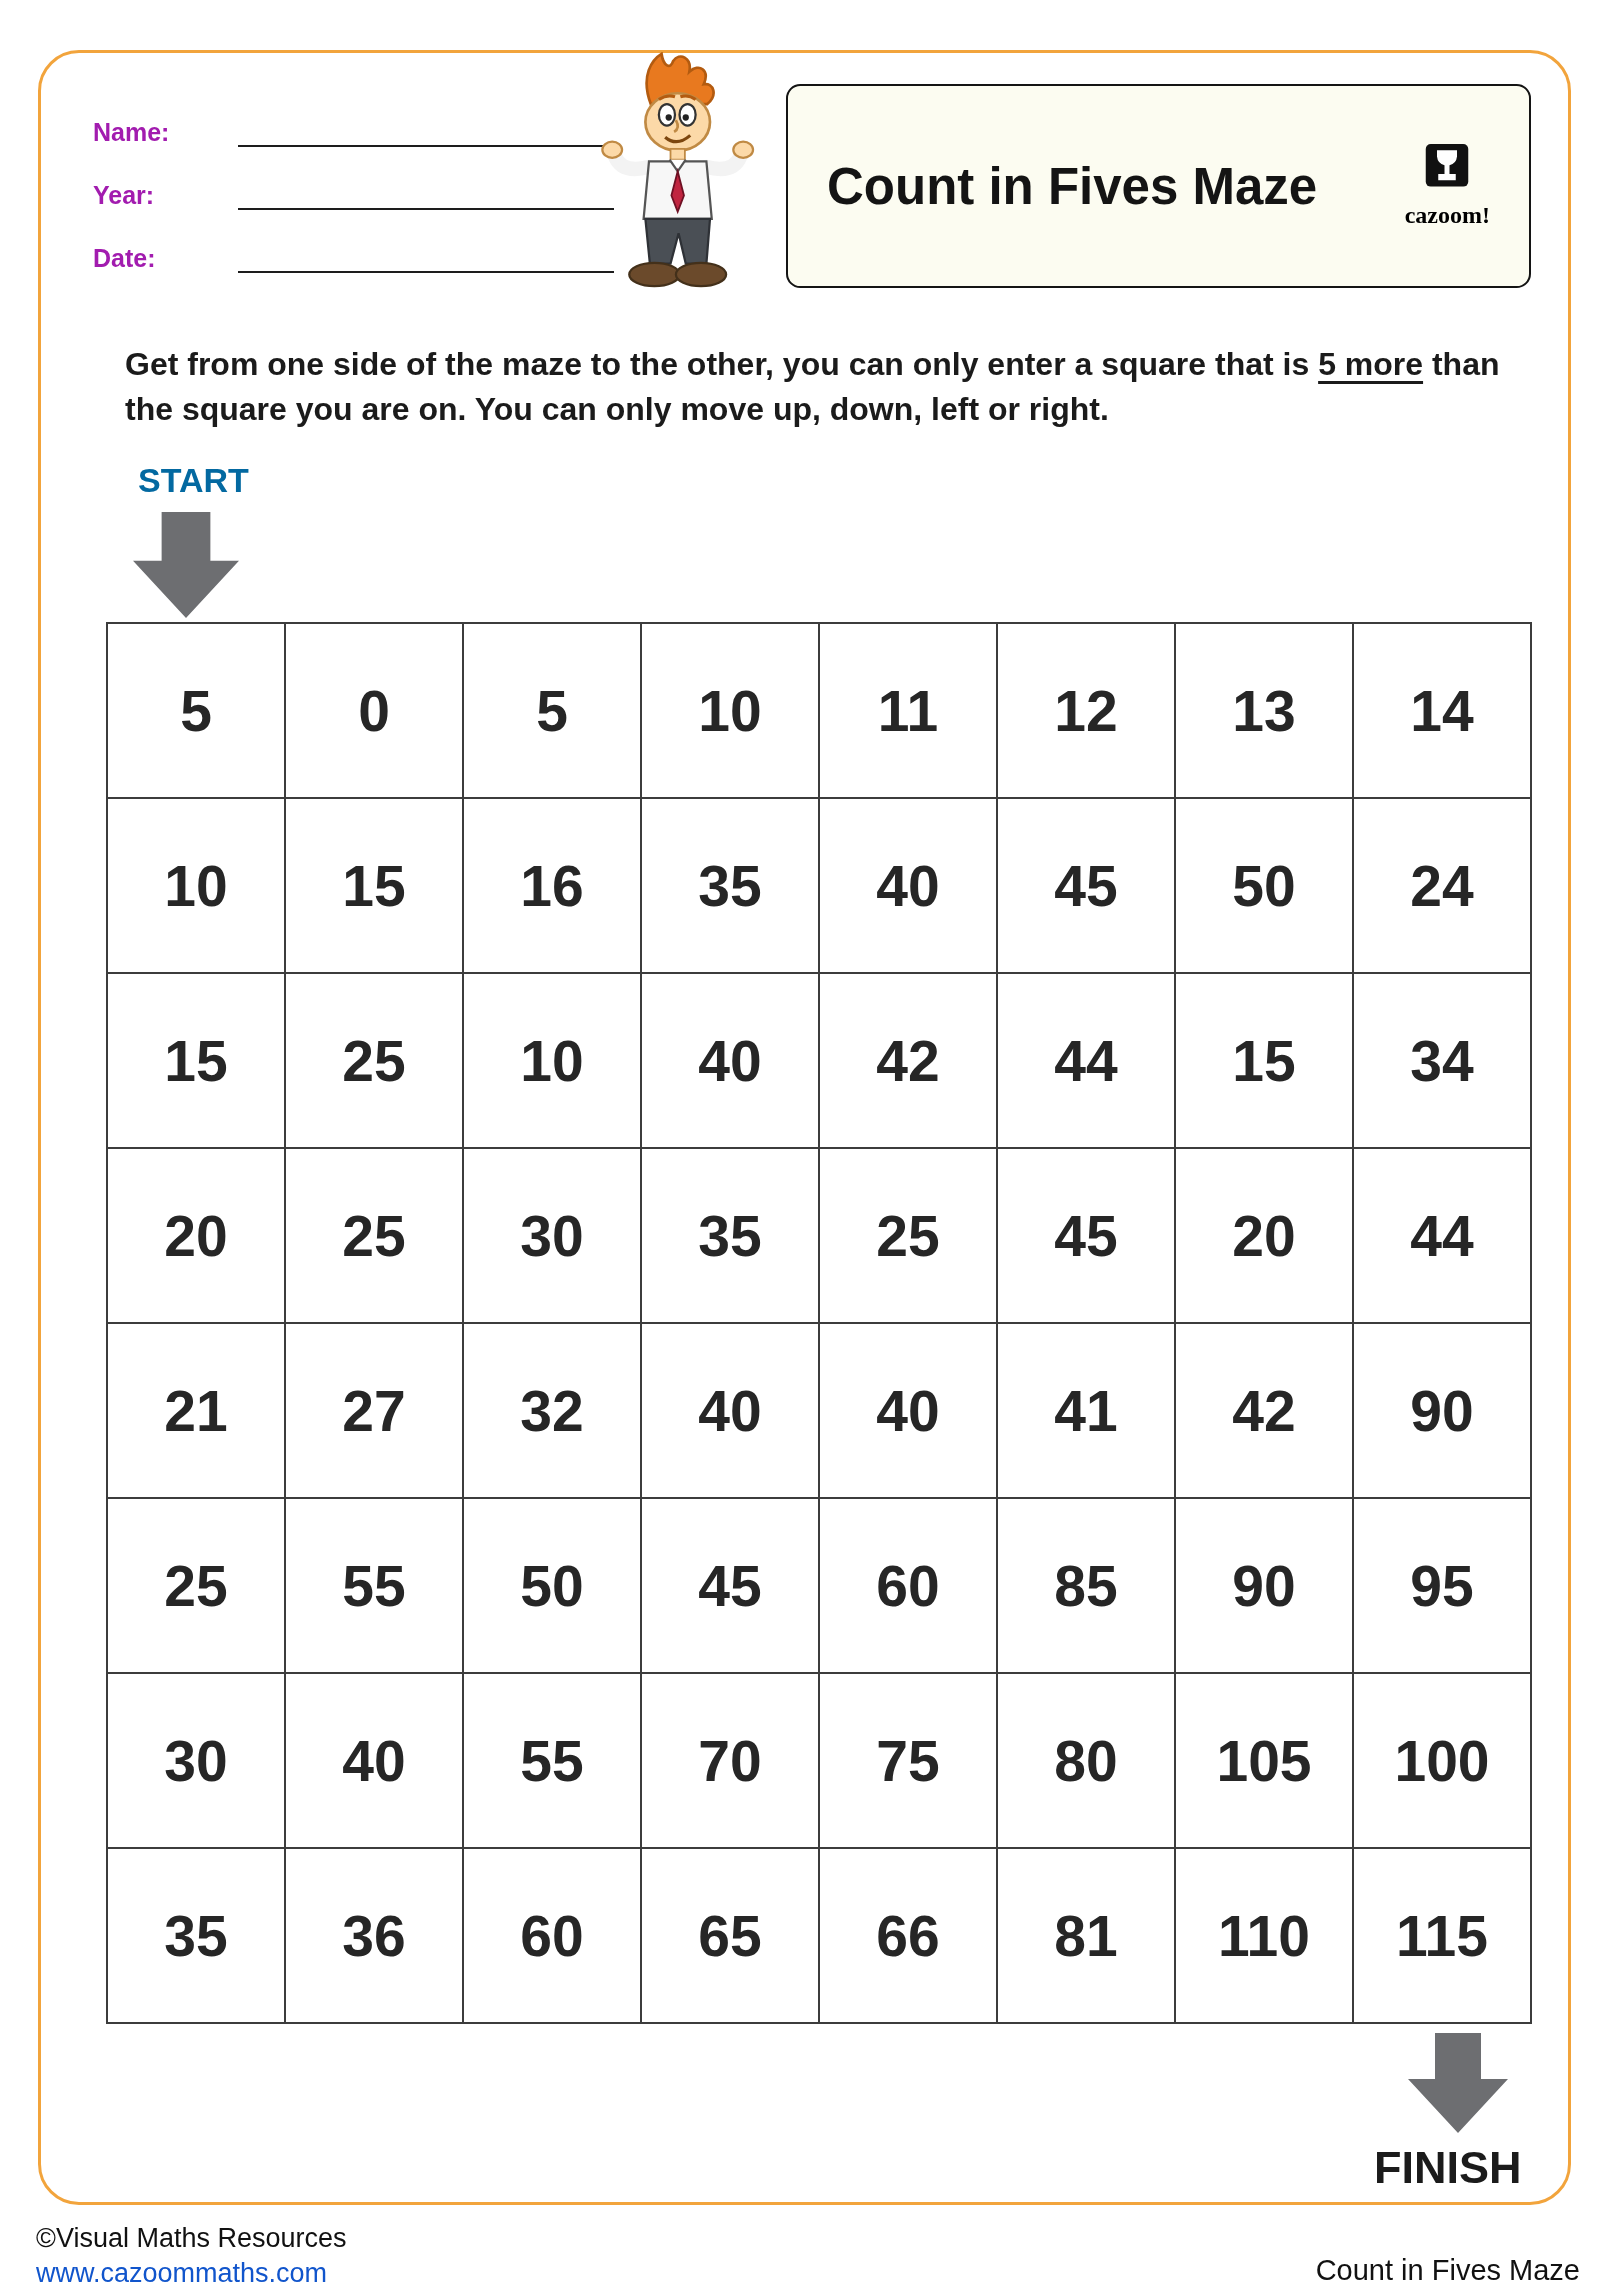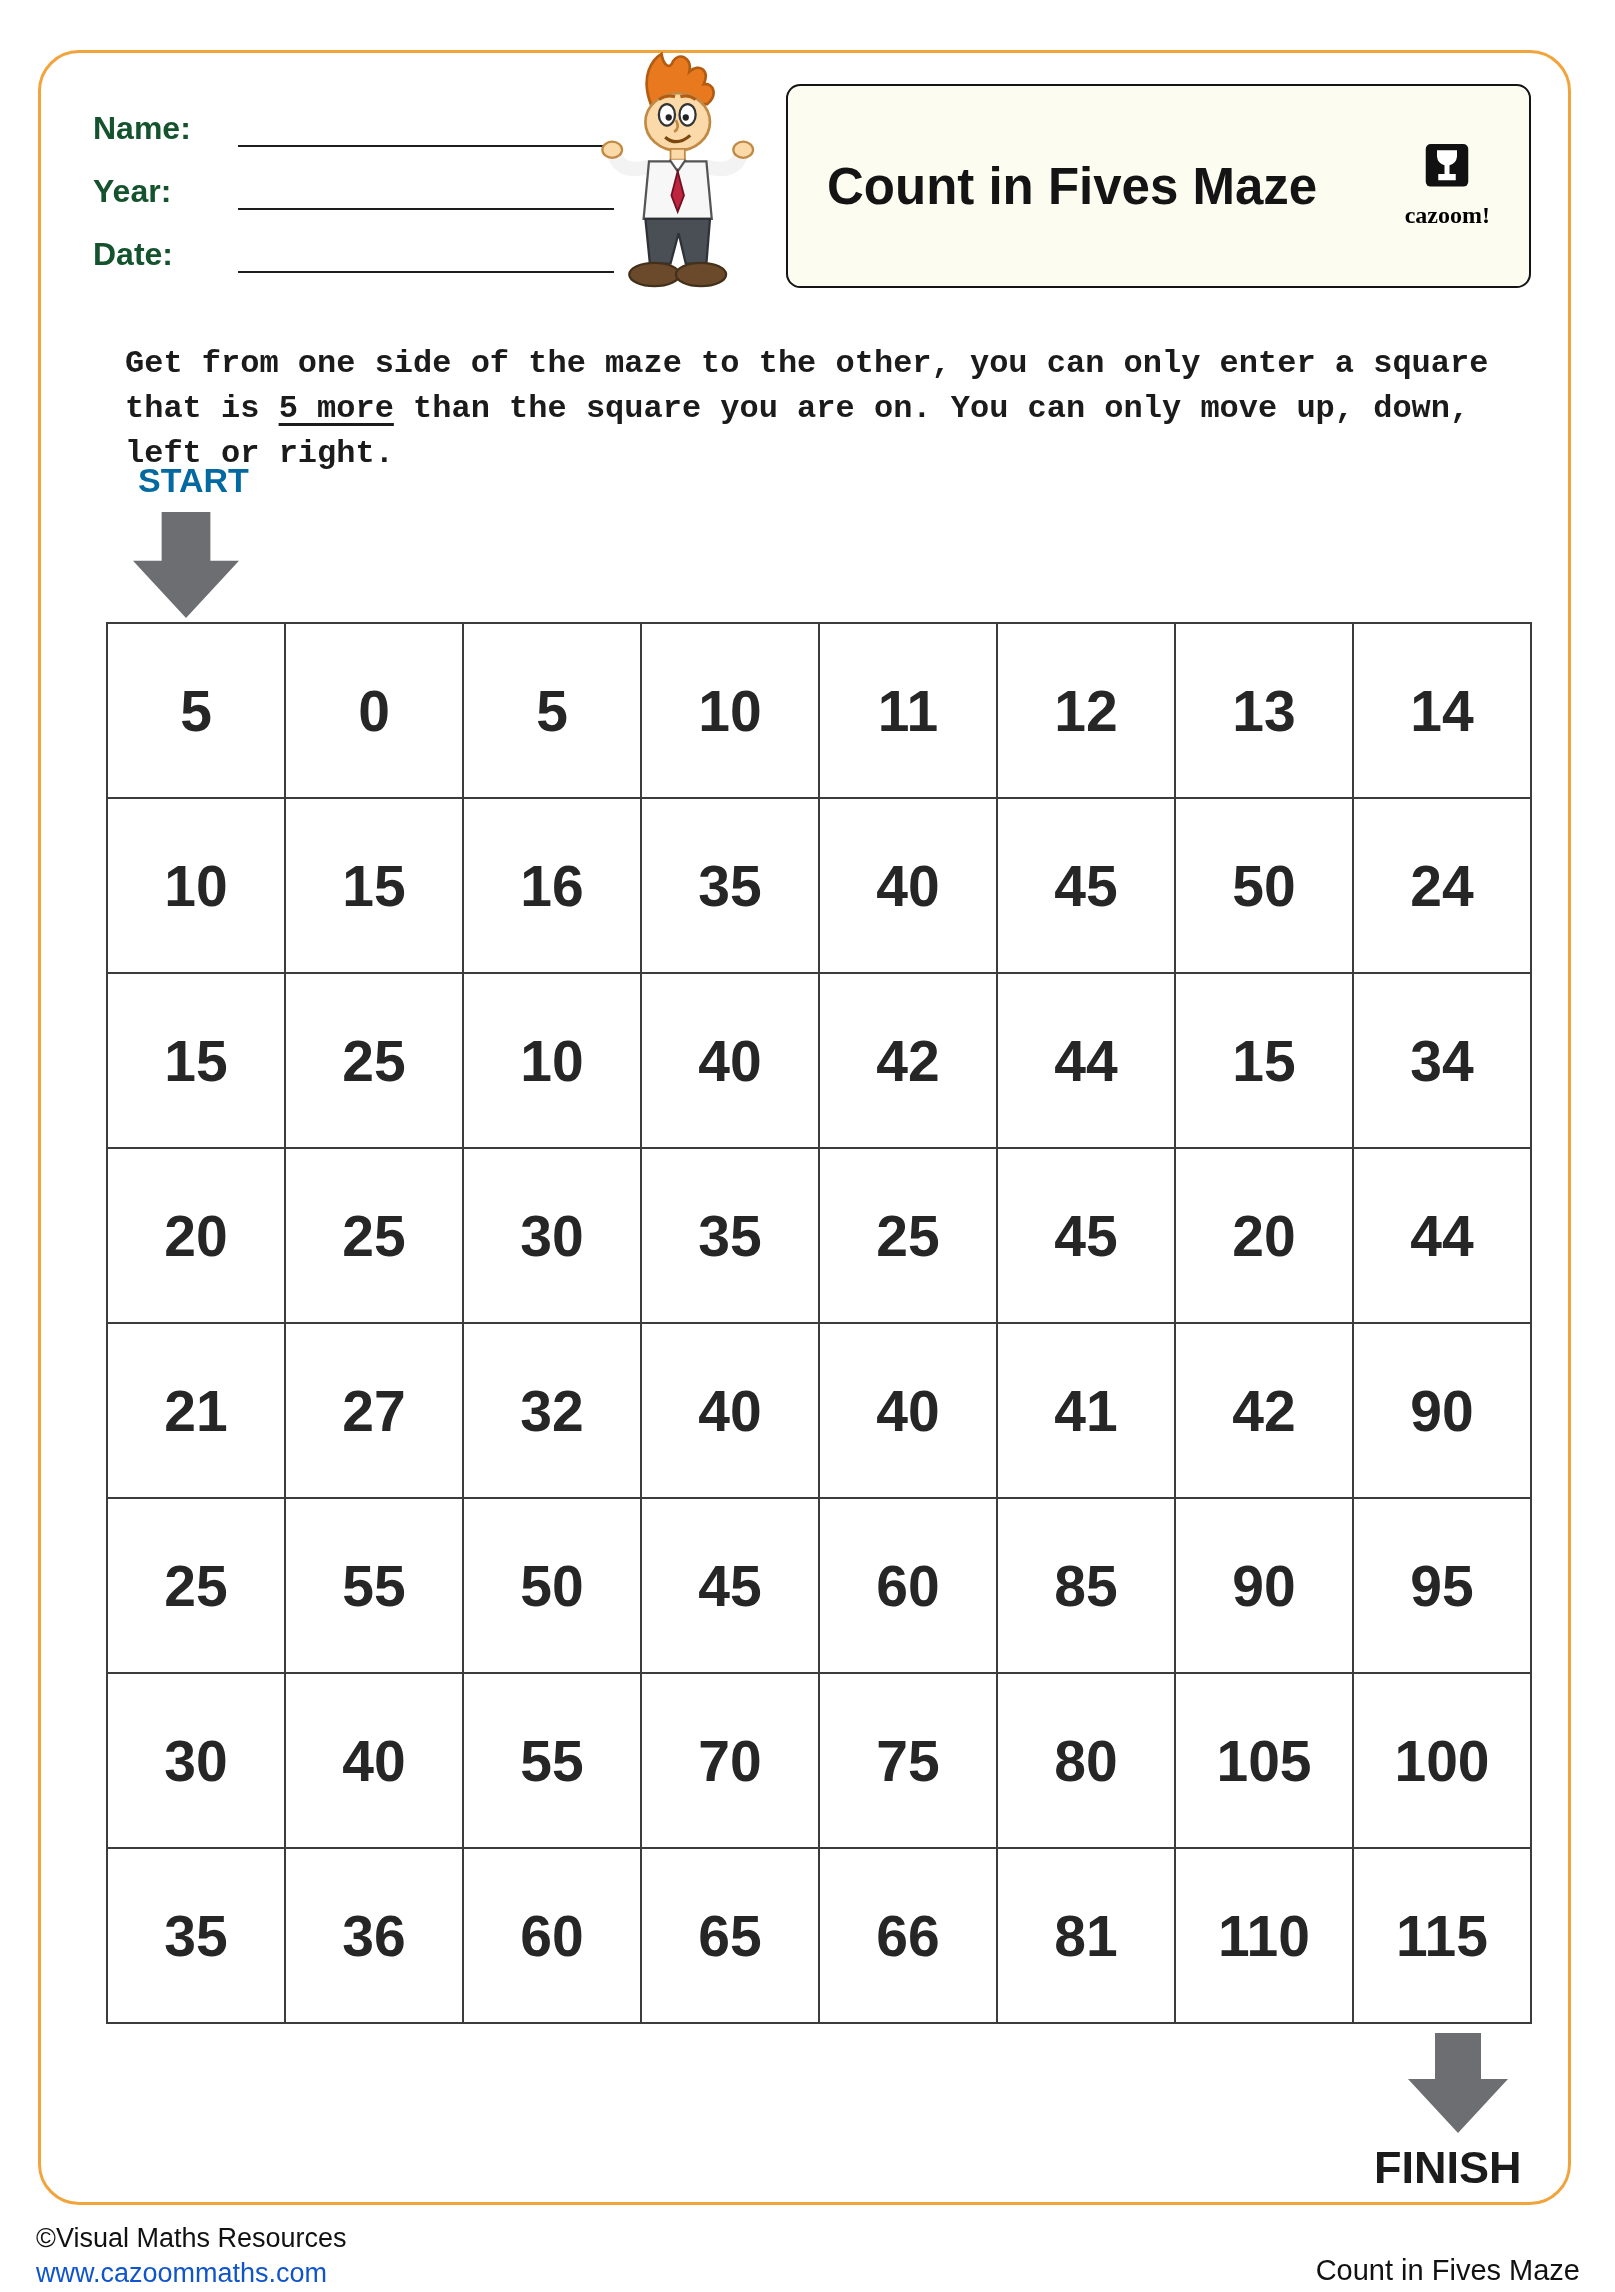--- a/index.html
+++ b/index.html
@@ -8,37 +8,37 @@
     position:relative; width:1616px; height:2293px; background:#fff;
     font-family:"Liberation Sans", sans-serif; overflow:hidden;
   }
   .gold-frame {
     position:absolute; left:38px; top:50px; width:1533px; height:2155px;
     border:3.6px solid var(--frame,#F2A43C); border-radius:41px; box-sizing:border-box;
   }
   
   .fields { position:absolute; left:93px; top:100px; }
   .field-row { display:flex; align-items:flex-end; height:47px; margin-bottom:16px; }
-  .field-label { font-weight:bold; font-size:32px; color:#14532d; width:136px; }
+  .field-label { font-weight:bold; font-size:25px; color:#a21caf; width:136px; }
   .field-line { width:376px; border-bottom:2.7px solid #1d1d1d; height:36px; margin-left:9px; }
 
   .character { position:absolute; left:579px; top:52px; width:192px; height:244px; }
 
   .title-box {
     position:absolute; left:786px; top:84px; width:745px; height:204px;
     background:var(--title-box-bg,#FCFCF1); border:2.7px solid #141414; border-radius:14.3px;
     box-sizing:border-box; display:flex; align-items:center;
   }
   .title { font-size:51px; font-weight:bold; color:#141414; margin:0 0 0 39px; }
   .logo { position:absolute; right:39px; top:50%; transform:translateY(-50%); display:flex; flex-direction:column; align-items:center; }
   .logo-text { font-family:"Liberation Serif", serif; font-weight:bold; font-size:24px; margin-top:1.8px; color:#000; }
 
   .instructions {
     position:absolute; left:125px; top:342px; width:1397px;
-    font-size:32px; font-weight:bold; color:#1b1b1b; line-height:1.4; margin:0;font-family:Liberation Mono, monospace;
+    font-size:32px; font-weight:bold; color:#1b1b1b; line-height:1.4; margin:0;
   }
   .underline { text-decoration:underline; text-underline-offset:6.3px; text-decoration-thickness:2.7px; }
 
   .start-label { position:absolute; left:138px; top:461px; font-size:34px; font-weight:bold; color:#0369a1; }
   .arrow {
     background:var(--arrow,#6D6E71);
     clip-path:polygon(27% 0, 73% 0, 73% 46%, 100% 46%, 50% 100%, 0 46%, 27% 46%);
   }
   .start-arrow  { position:absolute; left:133px;  top:512px;  width:106px; height:106px; }
   .finish-arrow { position:absolute; left:1408px; top:2033px; width:100px; height:100px; }

